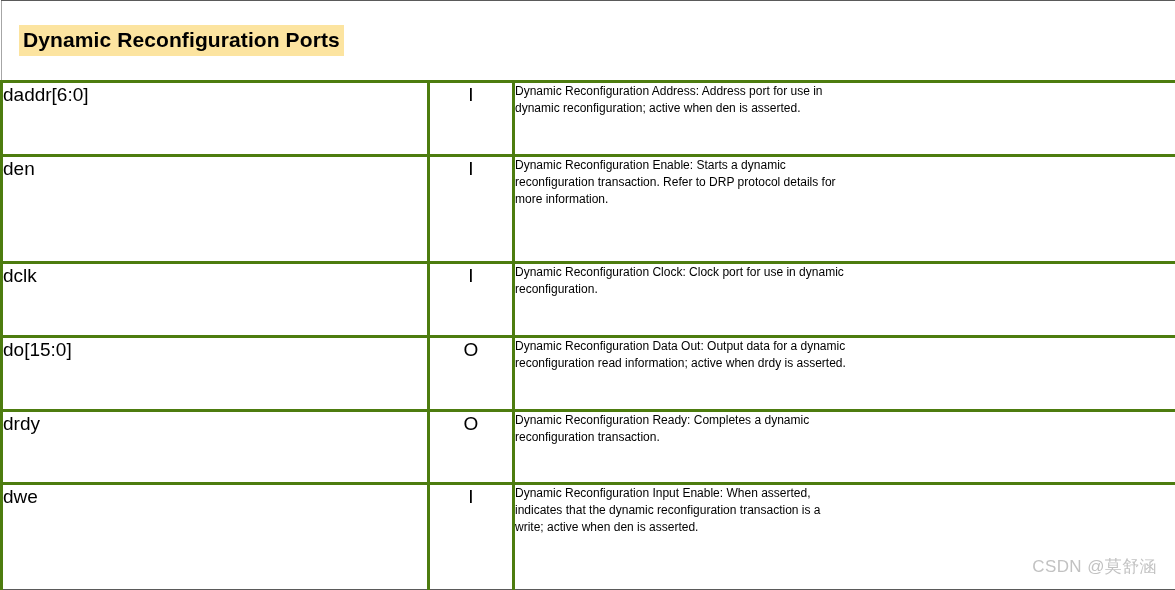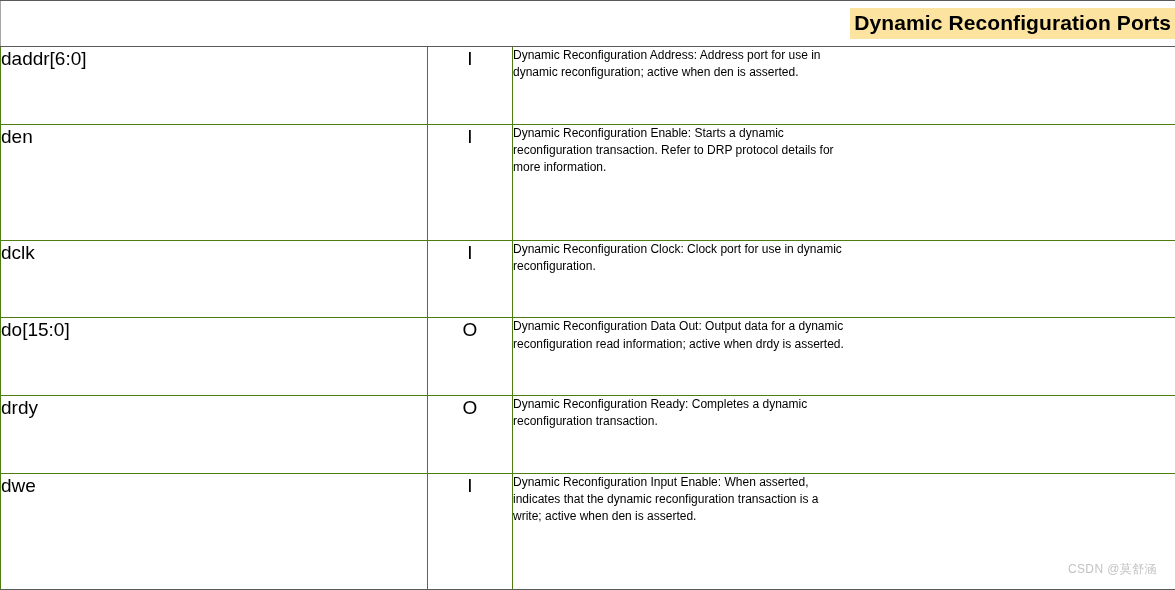--- a/index.html
+++ b/index.html
@@ -26,36 +26,36 @@
     width: 1175px;
     height: 590px;
     border-collapse: collapse;
     table-layout: fixed;
     border: 1px solid #5a5a5a;
     box-sizing: border-box;
     background: #ffffff;
   }
 
   table.ports-table td {
-    border: 1px solid #4d7c0f;
+    border: 3px solid #4d7c0f;
     vertical-align: top;
     padding: 0;
     background: #ffffff;
   }
 
   
   tr.title-row td {
     border-bottom: 1px solid #5a5a5a;
     border-left: 1px solid #a6a6a6;
     border-right: 1px solid #a6a6a6;
     border-top: 1px solid #5a5a5a;
     height: 45px;
     vertical-align: middle;
-    text-align: right;
-    padding: 0;
+    text-align: left;
+    padding: 17px;
   }
   .title-text {
     display: inline-block;
     font-size: 21px;
     font-weight: bold;
     letter-spacing: 0.1px;
     line-height: 1.25;
     padding: 2px 4px 3px 4px;
     color: #000000;
   }
@@ -94,21 +94,21 @@
     white-space: nowrap;
   }
 
   tr.row-last td { border-bottom: 1px solid #5a5a5a; }
 
   
   .watermark {
     position: absolute;
     right: 18px;
     bottom: 12px;
-    font-size: 12px;
+    font-size: 17px;
     color: #c2c2c2;
     font-family: "Liberation Sans", sans-serif;
     letter-spacing: 0.4px;
     pointer-events: none;
     white-space: nowrap;
   }
 </style>
 </head>
 <body>
 

